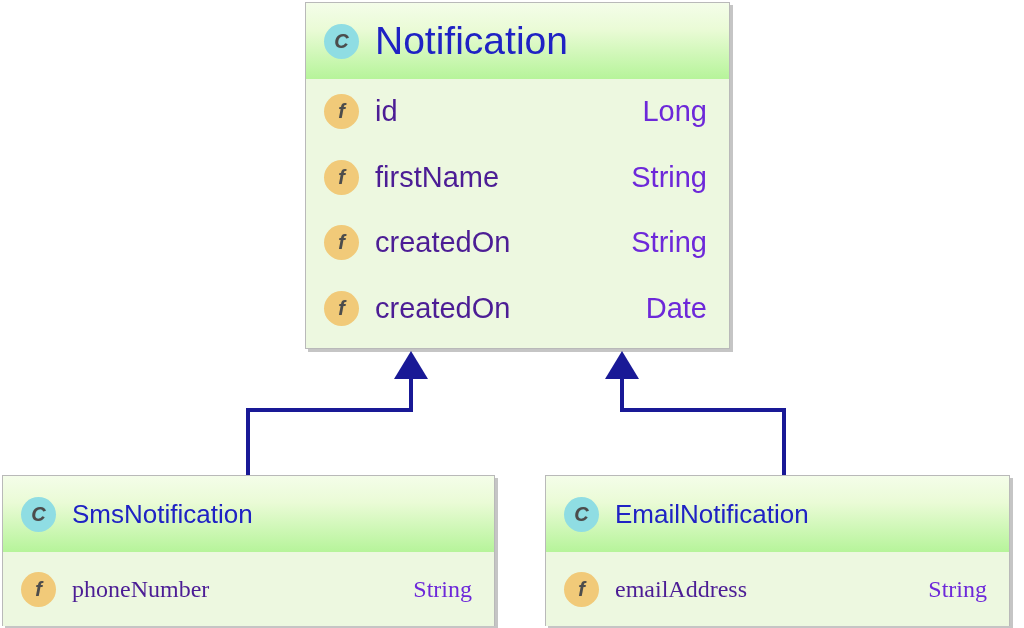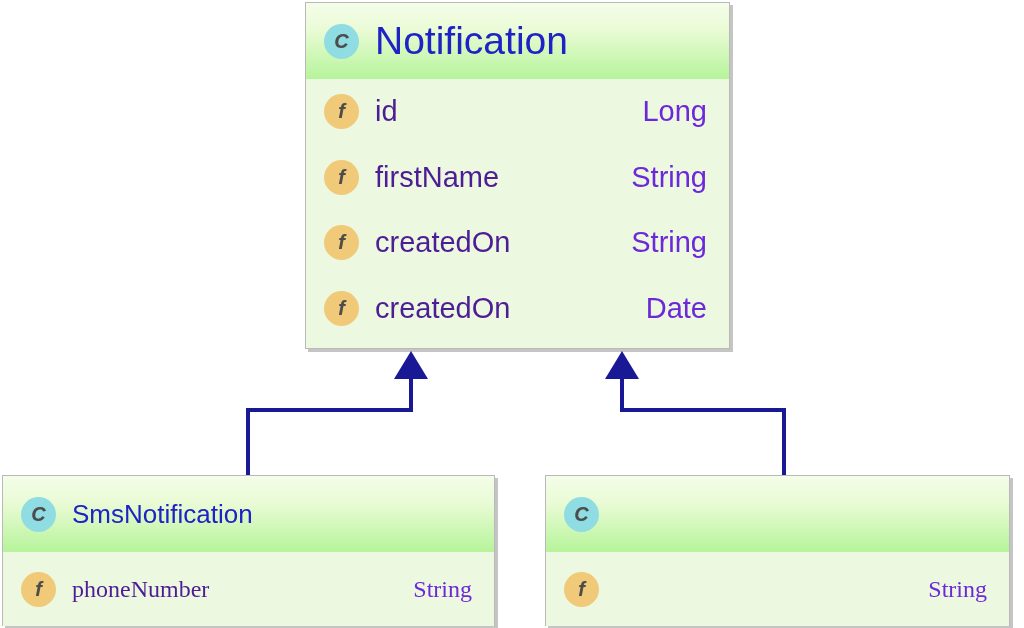--- a/index.html
+++ b/index.html
@@ -191,22 +191,24 @@
         <span class="icon-circle icon-field">f</span>
         <span class="row-name">phoneNumber</span>
         <span class="row-type">String</span>
       </div>
     </div>
   </div>
 
   <div class="uml-class child-class" id="cls-email">
     <div class="uml-header">
       <span class="icon-circle icon-class">C</span>
+      <span class="class-name">EmailNotification</span>
     </div>
     <div class="uml-body">
       <div class="uml-row">
         <span class="icon-circle icon-field">f</span>
+        <span class="row-name">emailAddress</span>
         <span class="row-type">String</span>
       </div>
     </div>
   </div>
 
 </div>
 
 </body></html>

